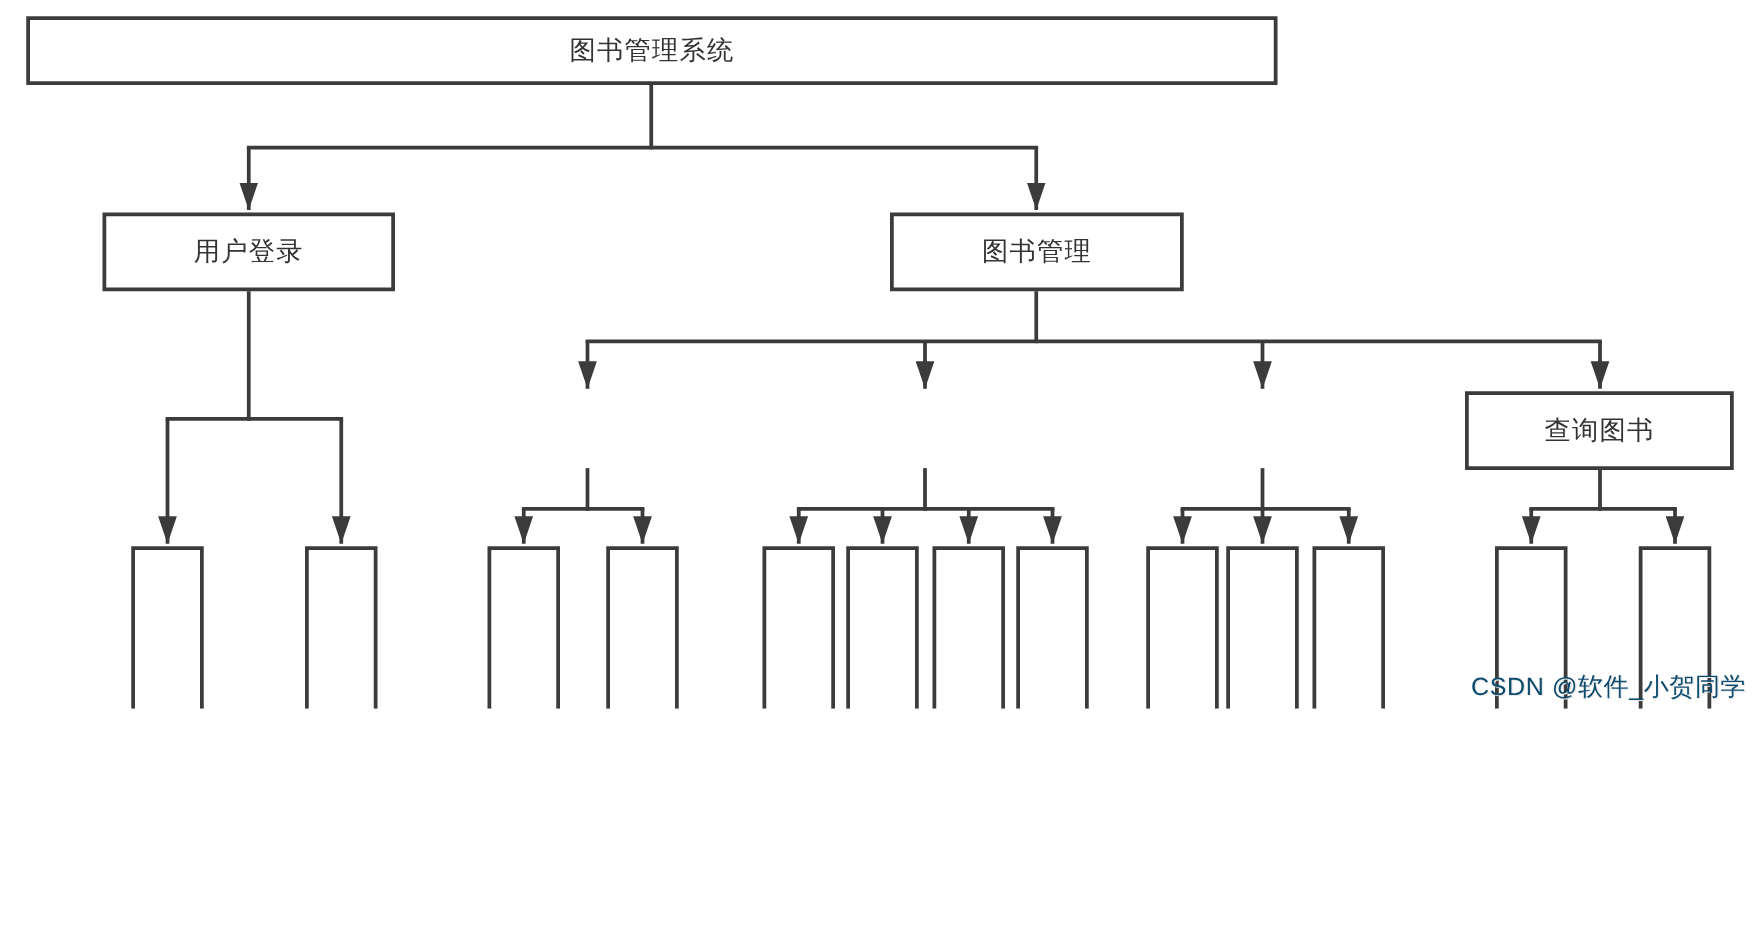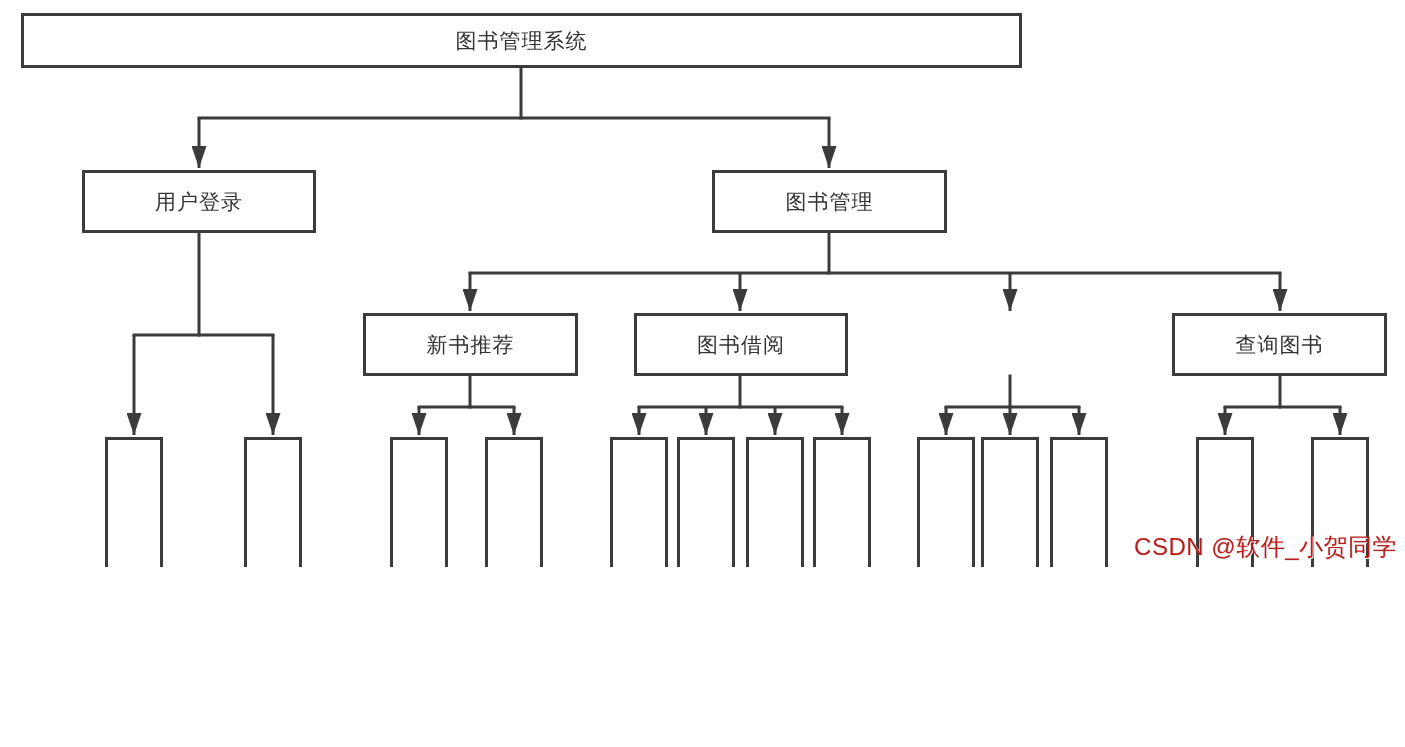--- a/index.html
+++ b/index.html
@@ -43,22 +43,22 @@
     font-size: 21px;
     writing-mode: vertical-rl;
     text-orientation: mixed;
     letter-spacing: 7px;
     line-height: 1;
   }
   .watermark {
     position: absolute;
     right: 8px;
     bottom: 4px;
-    font-size: 24px;
-    color: #b91c1c;
+    font-size: 20px;
+    color: #0c4a6e;
     letter-spacing: 0.5px;
     white-space: nowrap;
     text-shadow: 1px 1px 0 #e8e8e8;
   }
 </style>
 </head>
 <body>
 
 <div class="canvas">
 
@@ -107,22 +107,20 @@
       <path d="M1225,407 V435" marker-end="url(#arrow)"></path>
       <path d="M1340,407 V435" marker-end="url(#arrow)"></path>
     </g>
   </svg>
 
   <div class="node node-h" style="left:21px; top:13px; width:1001px; height:55px;">图书管理系统</div>
 
   <div class="node node-h" style="left:82px; top:170px; width:234px; height:63px;">用户登录</div>
   <div class="node node-h" style="left:712px; top:170px; width:235px; height:63px;">图书管理</div>
 
-  <div class="node node-h" style="left:363px; top:313px; width:215px; height:63px;">新书推荐</div>
-  <div class="node node-h" style="left:634px; top:313px; width:214px; height:63px;">图书借阅</div>
   <div class="node node-h" style="left:1172px; top:313px; width:215px; height:63px;">查询图书</div>
 
   <div class="node node-v" style="left:105px; top:437px; width:58px; height:299px;">用户登录</div>
   <div class="node node-v" style="left:244px; top:437px; width:58px; height:299px;">注销登录</div>
 
   <div class="node node-v" style="left:390px; top:437px; width:58px; height:299px;">查询图书</div>
   <div class="node node-v" style="left:485px; top:437px; width:58px; height:299px;">借阅图书</div>
 
   <div class="node node-v" style="left:610px; top:437px; width:58px; height:299px;">查询图书</div>
   <div class="node node-v" style="left:677px; top:437px; width:58px; height:299px;">新增图书（管理员）</div>

